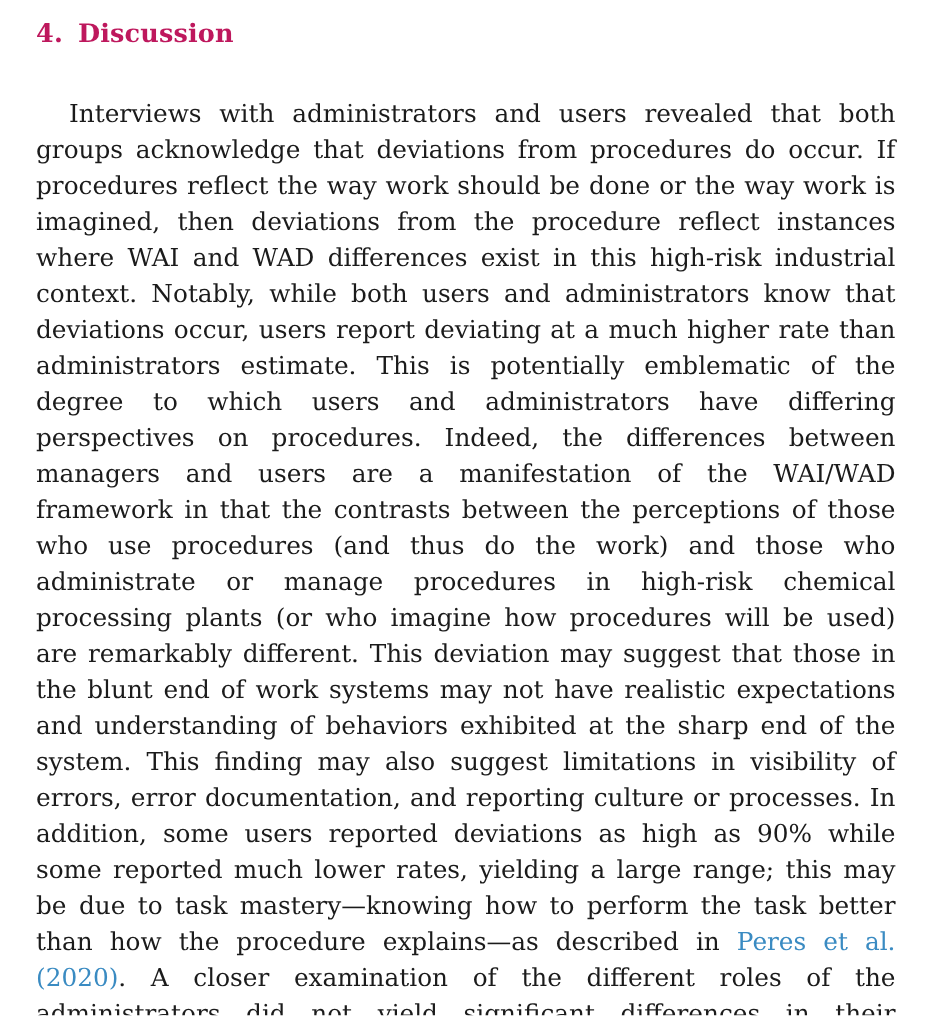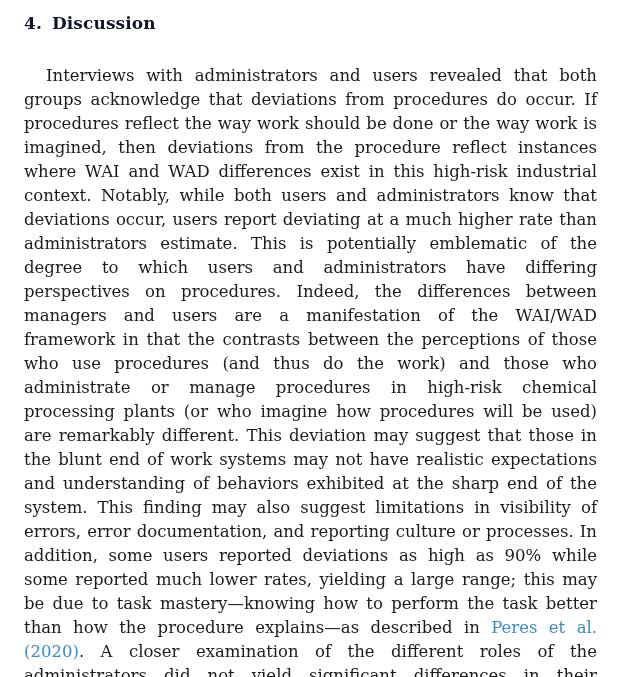--- a/index.html
+++ b/index.html
@@ -16,21 +16,21 @@
     font-family: "DejaVu Serif", "Liberation Serif", serif;
     color: #1b1b1b;
     box-sizing: border-box;
     padding: 13px 27px 0 24px;
   }
   .section-heading {
     margin: 0;
     font-size: 17px;
     line-height: 20px;
     font-weight: bold;
-    color: #0f172a;
+    color: #be185d;
     letter-spacing: 0.1px;
   }
   .section-heading .sec-num {
     margin-right: 10px;
   }
   .body-para {
     margin: 0;
     font-size: 16.5px;
     line-height: 24px;
     text-align: justify;

